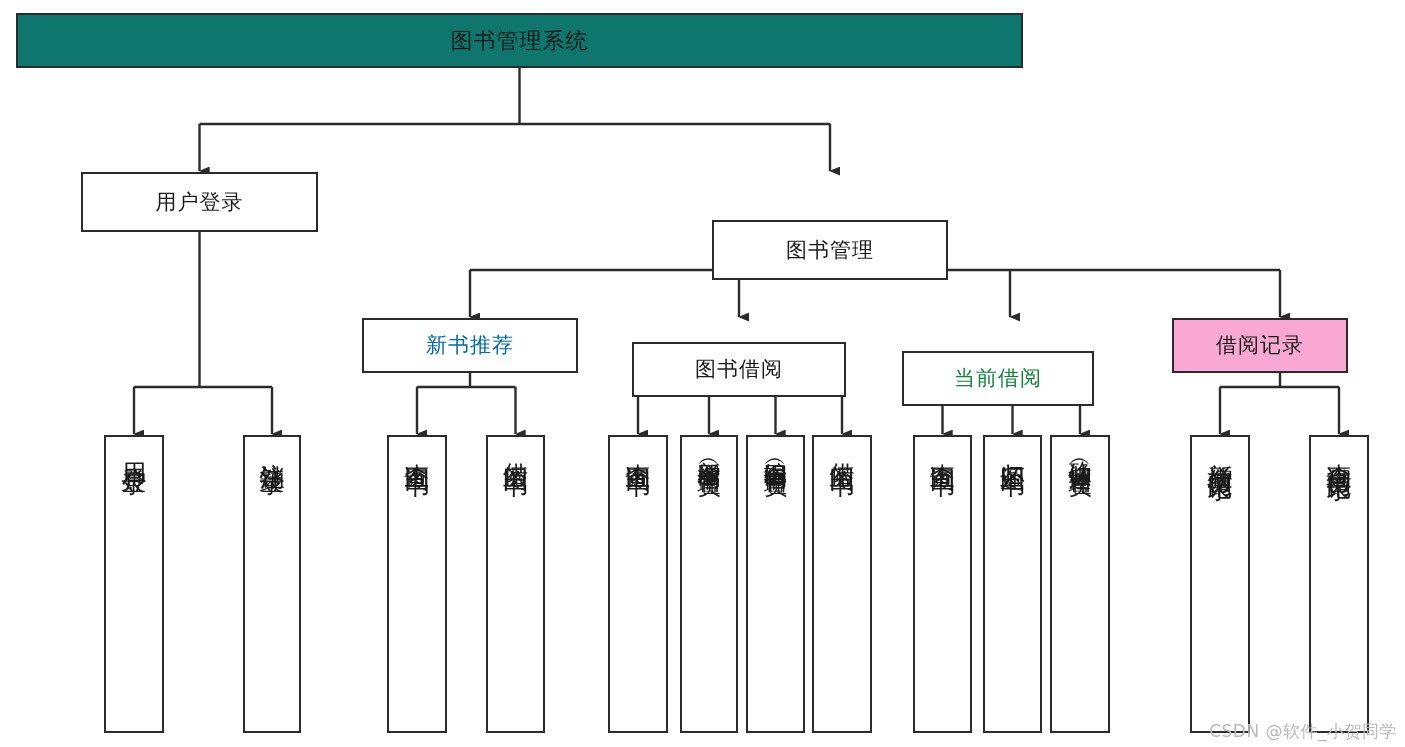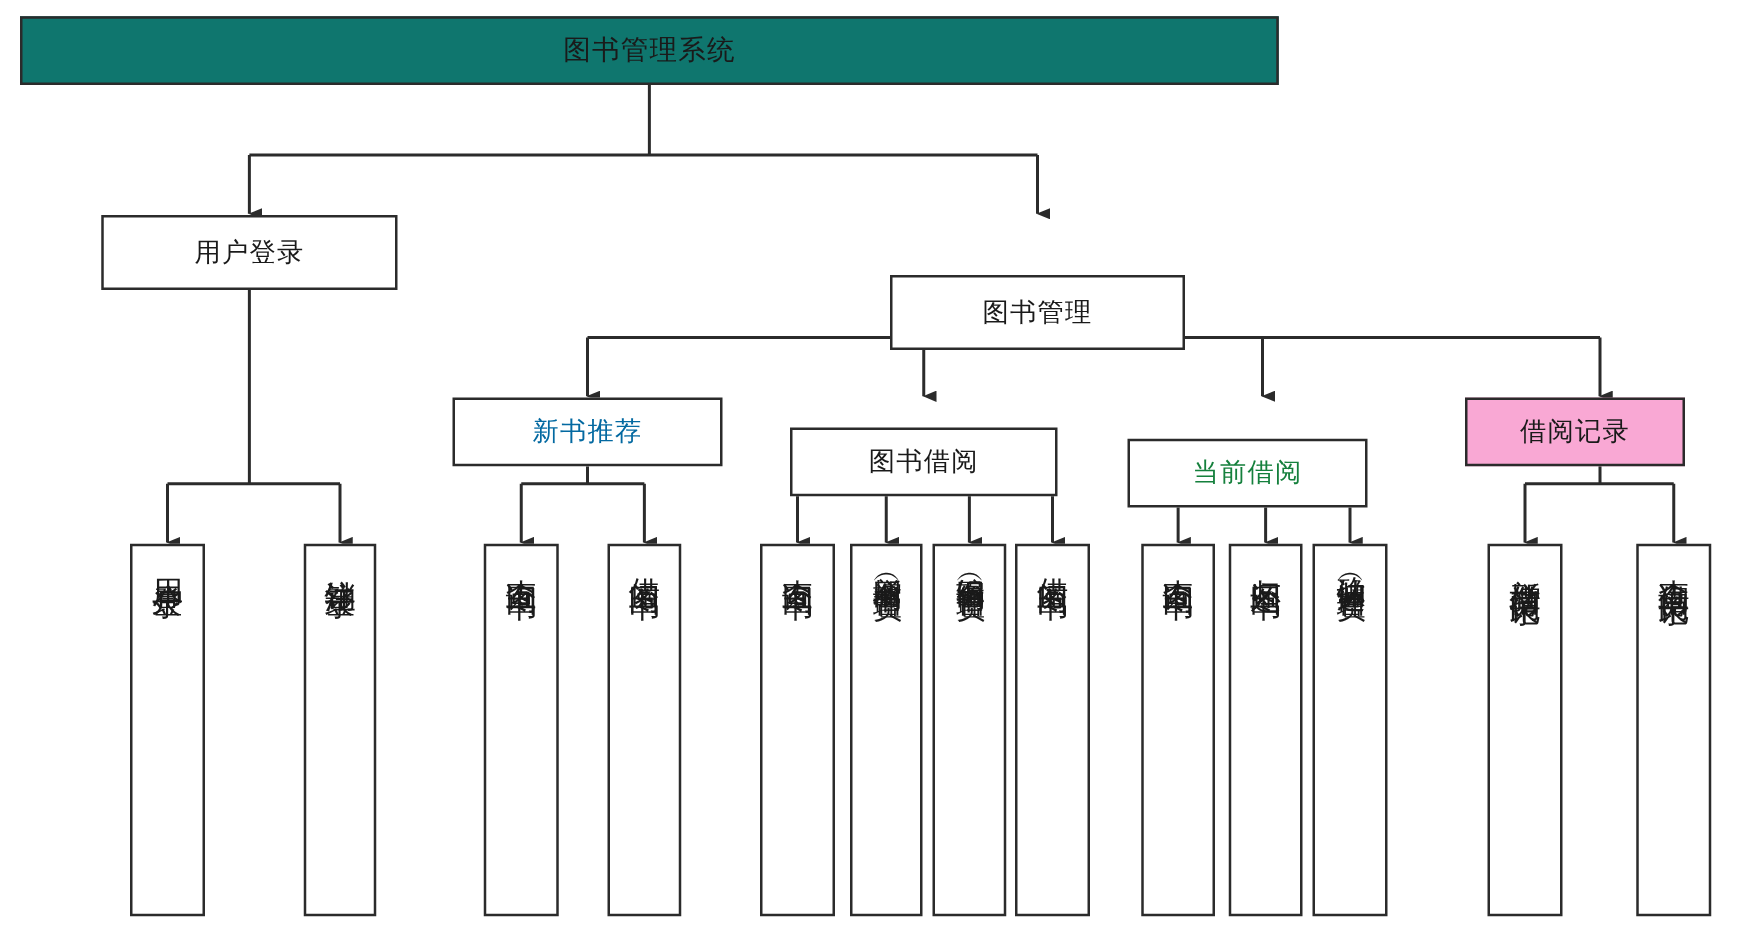--- a/index.html
+++ b/index.html
@@ -158,13 +158,14 @@
         <span class="cap">确认归还（管理员）</span>
       </div>
       <div class="node v" style="left: 1190px; top: 435px; width: 60px; height: 298px; border-color: rgb(43, 43, 43); background: rgb(255, 255, 255); color: rgb(26, 26, 26);">
         <span class="cap">新增借阅记录</span>
       </div>
       <div class="node v" style="left: 1309px; top: 435px; width: 60px; height: 298px; border-color: rgb(43, 43, 43); background: rgb(255, 255, 255); color: rgb(26, 26, 26);">
         <span class="cap">查询借阅记录</span>
       </div>
     </div>
 
+  <div id="watermark">CSDN @软件_小贺同学</div>
 </div>
 
 </body></html>

